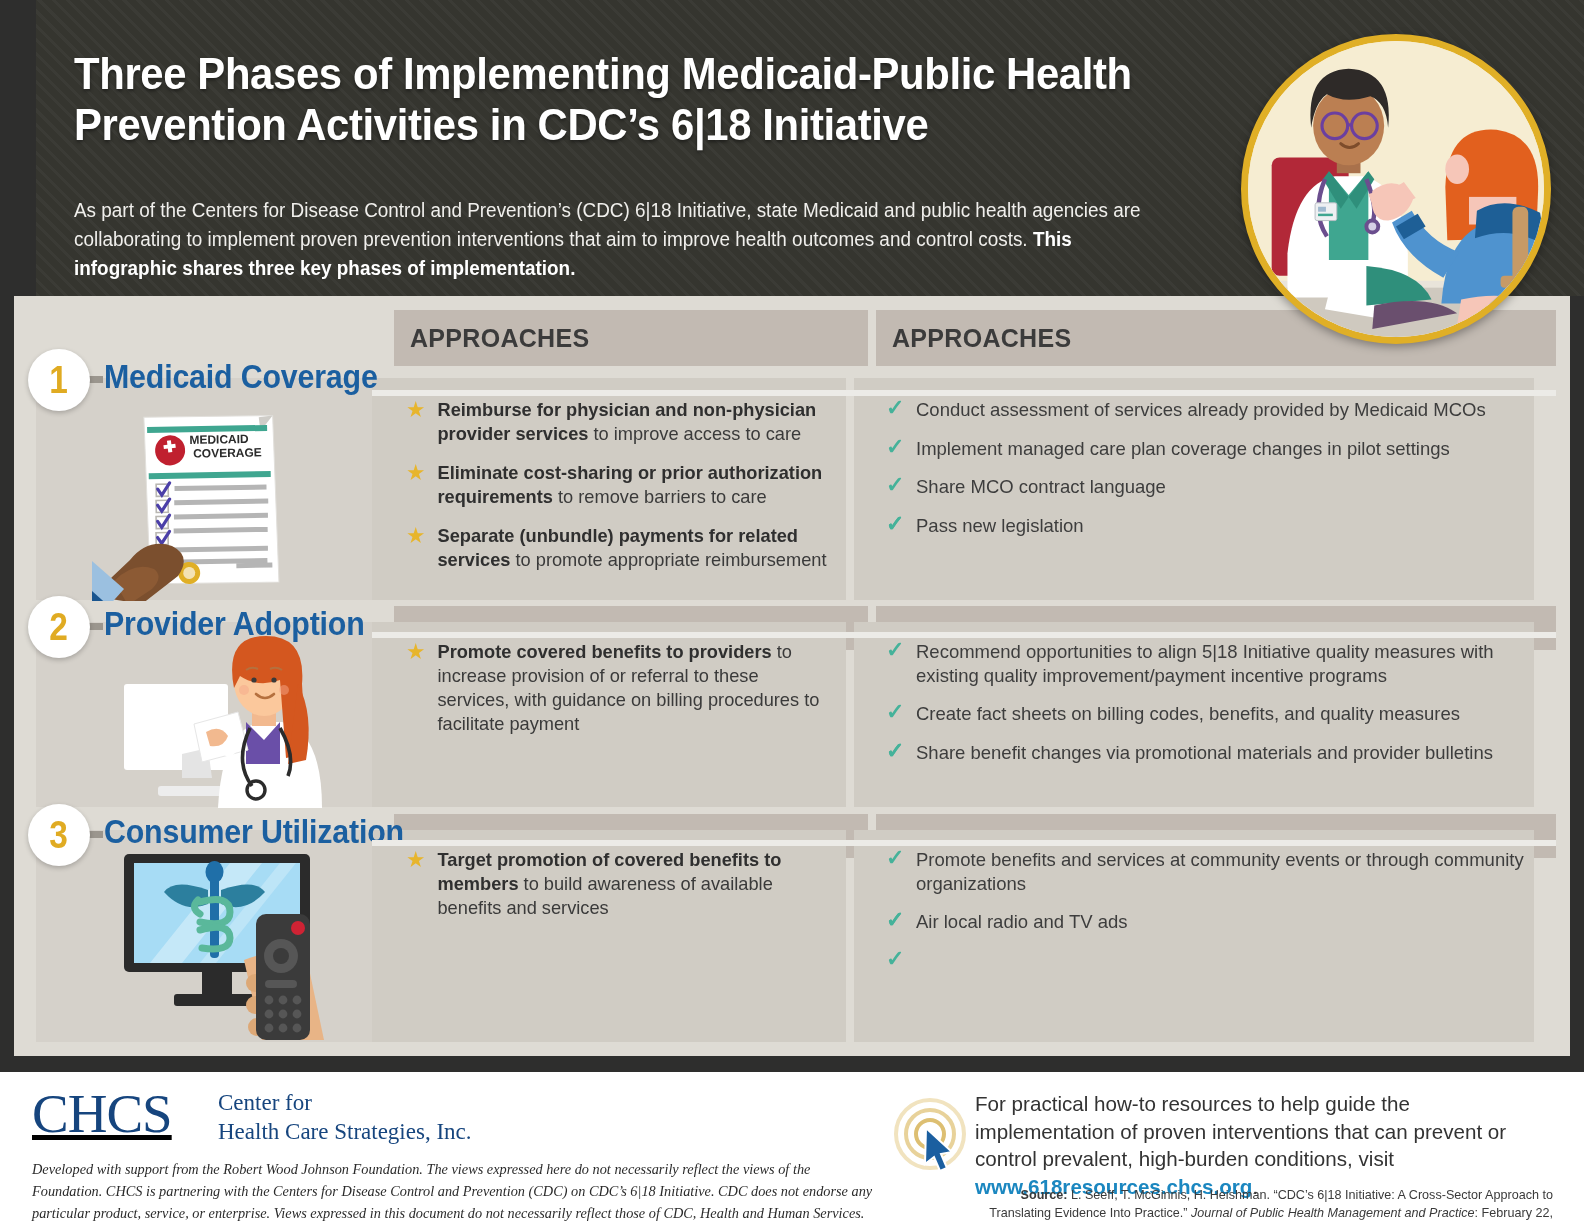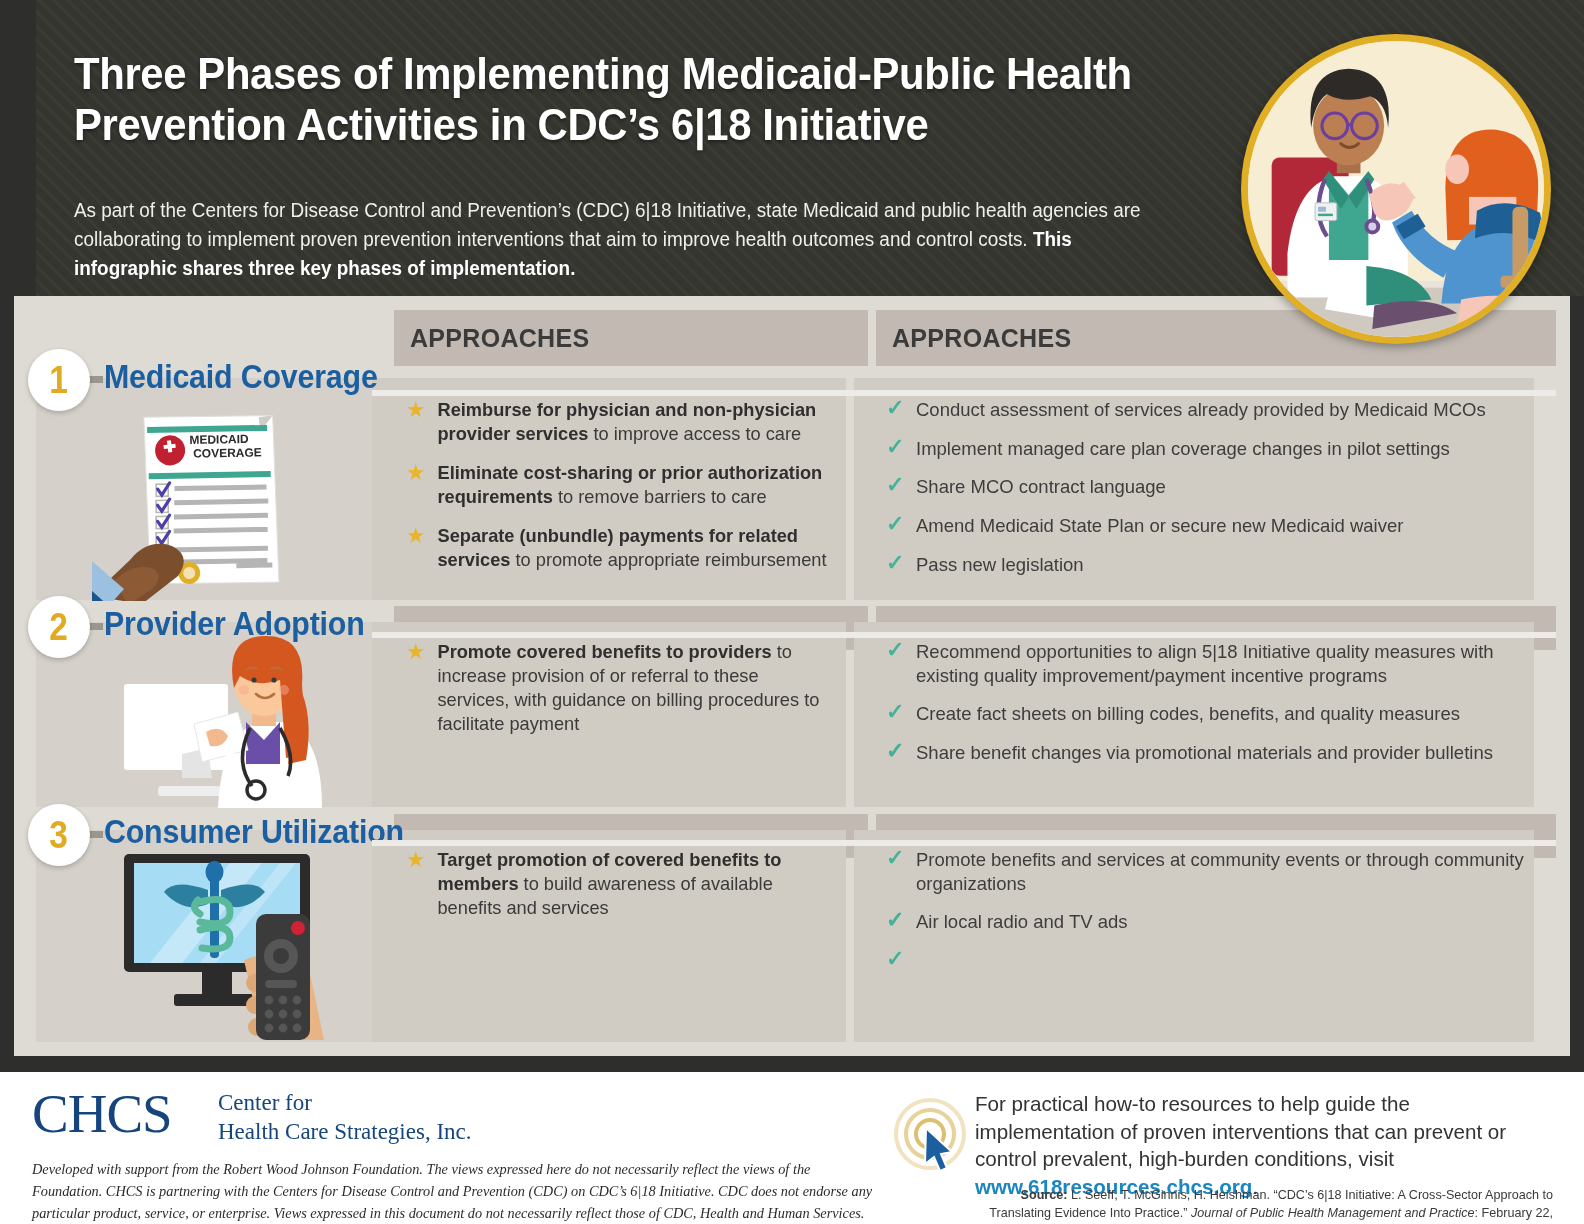--- a/index.html
+++ b/index.html
@@ -103,21 +103,21 @@
   .mb { position:relative; padding-left:30px; margin-bottom:15px;
         font-size:18.5px; line-height:1.28; color:#3d3d3d; }
   .mb .chk { position:absolute; left:0; top:-2px; color:#45b29a;
              font-size:22px; line-height:1.1; font-weight:bold; }
 
   
   .footer {
     position:absolute; left:0; top:1072px; width:1584px; height:152px;
     background:#fff;
   }
-  .logo { position:absolute; left:32px; top:14px; }
+  .logo { position:absolute; left:32px; top:14px;text-decoration:underline; }
   .logo .mark {
     font-family:"Liberation Serif", serif; font-size:55px; color:#16457e;
     letter-spacing:-1px; line-height:1;
   }
   .logo .sub {
     position:absolute; left:186px; top:3px;
     font-family:"Liberation Serif", serif; font-size:23px; color:#16457e;
     line-height:1.25; white-space:nowrap;
   }
   .disclaimer {
@@ -297,21 +297,21 @@
       <div class="ab">
         <span class="star">★</span>
         <b>Separate (unbundle) payments for related services</b><span> to promote appropriate reimbursement</span>
       </div>
     </div>
 
     <div class="mech-list" style="left:872px; top:102px; width:640px;">
       <div class="mb"><span class="chk">✓</span><span>Conduct assessment of services already provided by Medicaid MCOs</span></div>
       <div class="mb"><span class="chk">✓</span><span>Implement managed care plan coverage changes in pilot settings</span></div>
       <div class="mb"><span class="chk">✓</span><span>Share MCO contract language</span></div>
-      <div class="mb"><span class="chk">✓</span><span>Amend Medicaid State Plan or secure new Medicaid waiver</span></div>
+      <div class="mb"><span class="chk">✓</span></div>
       <div class="mb"><span class="chk">✓</span><span>Pass new legislation</span></div>
     </div>
 
     <div class="strip a" style="top:310px;"></div>
     <div class="strip b" style="top:310px;"></div>
 
     <div class="phase-bg-left" style="left:22px; top:326px; width:336px; height:185px;"></div>
     <div class="phase-bg-app" style="top:326px; height:185px;"></div>
     <div class="phase-bg-mec" style="top:326px; height:185px;"></div>
 

